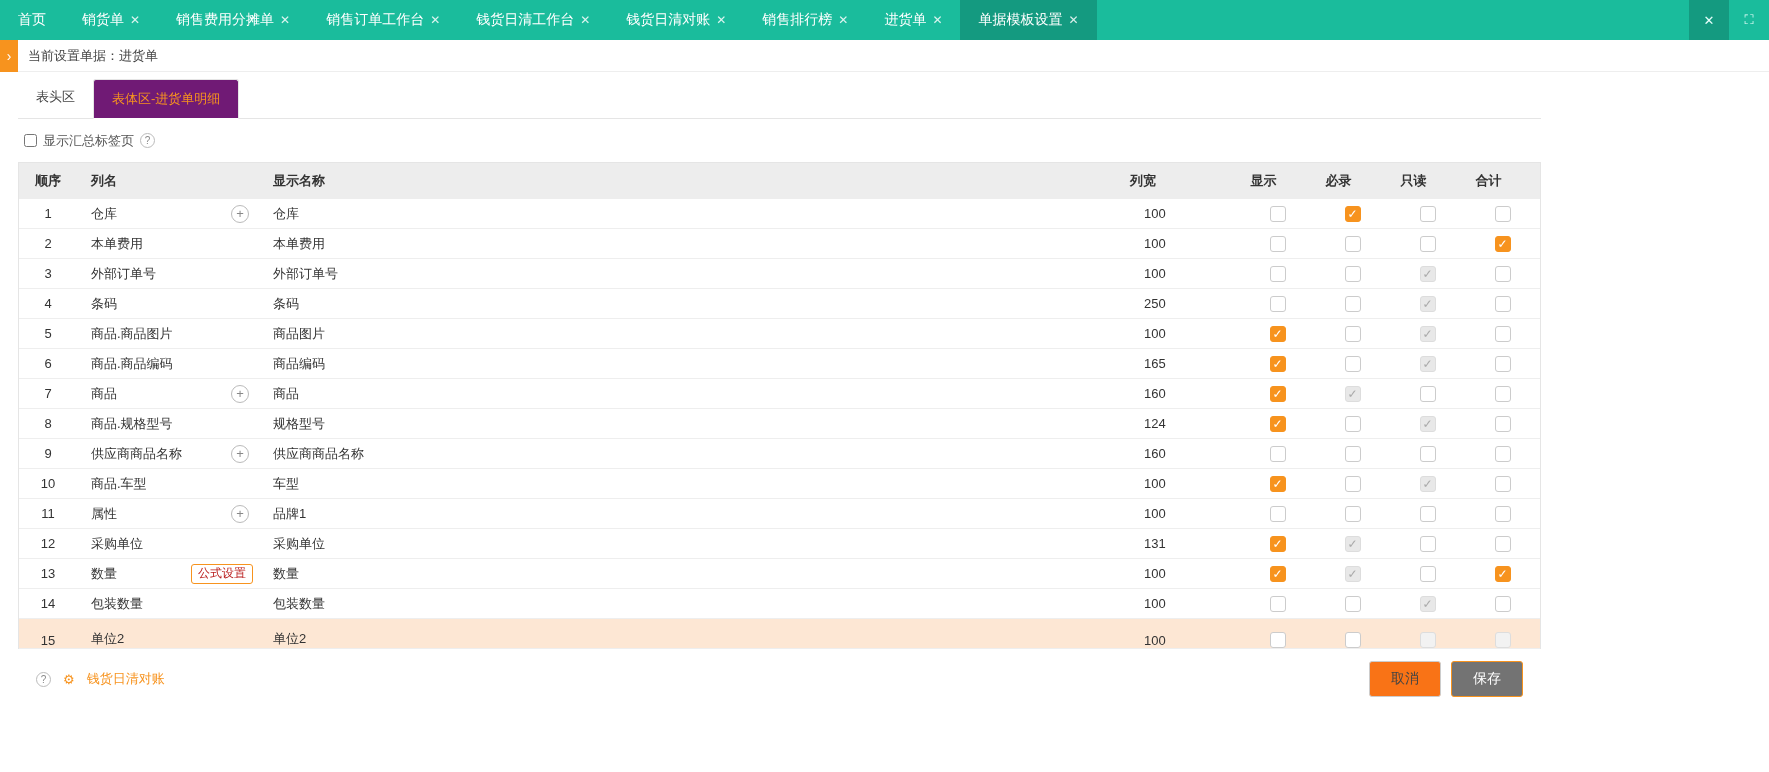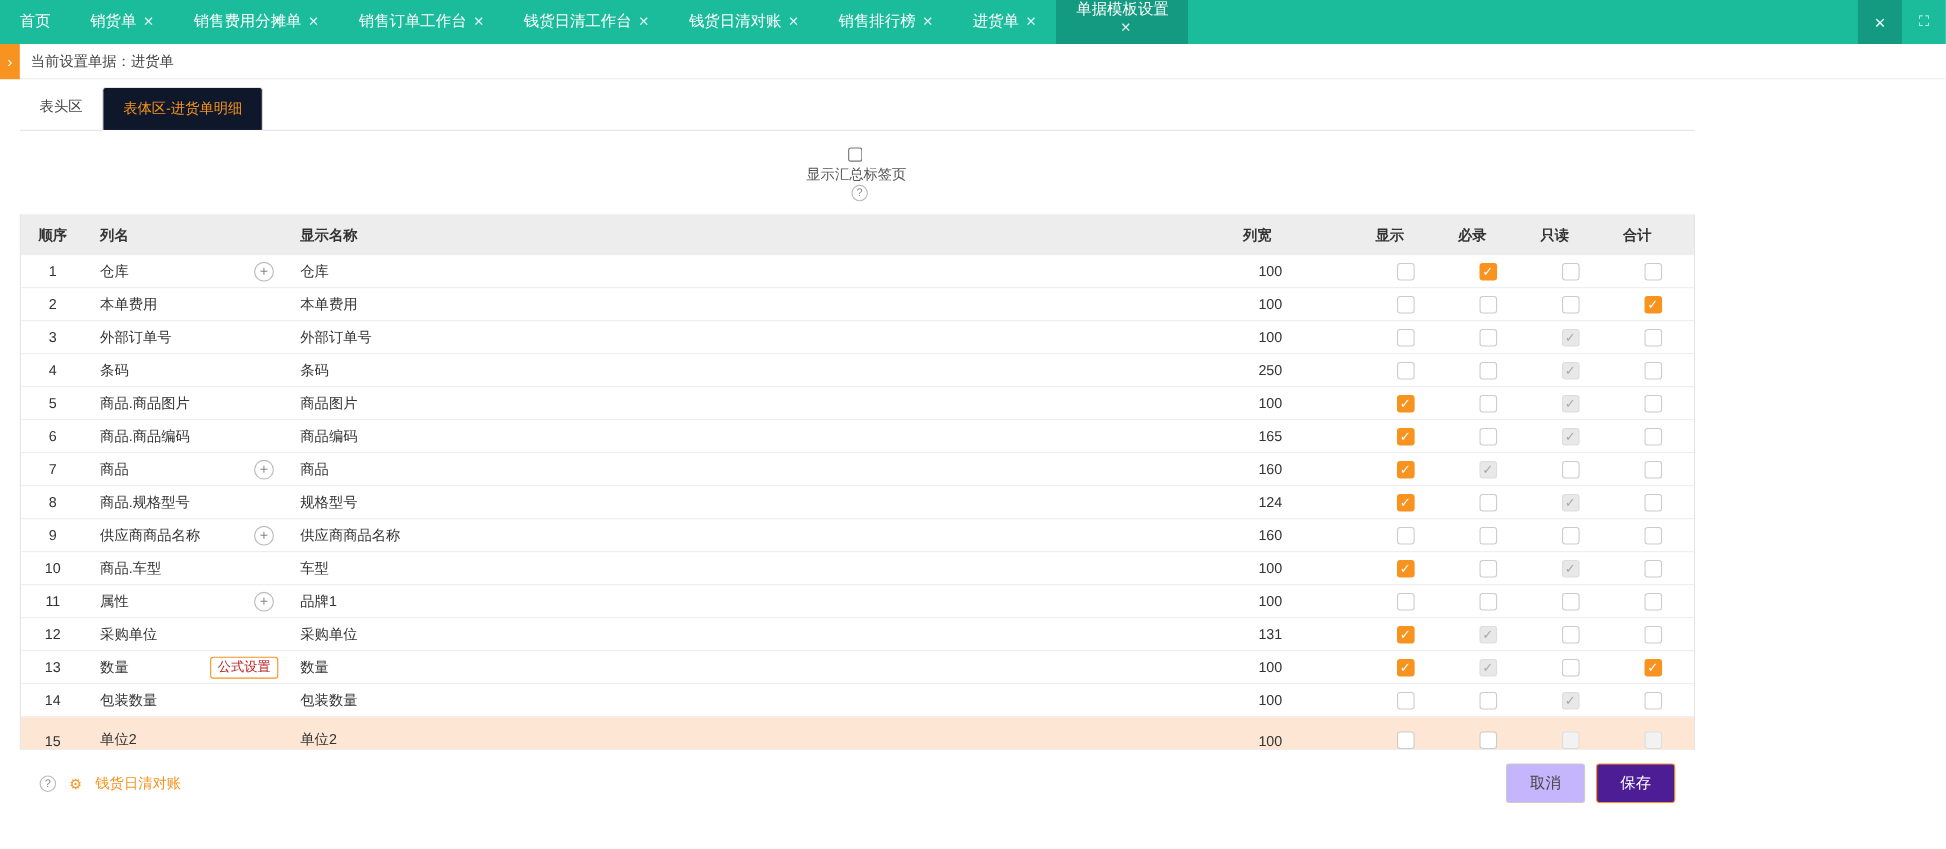--- a/index.html
+++ b/index.html
@@ -2,38 +2,38 @@
 <html><head>
 <meta charset="utf-8">
 <style>
   * { box-sizing: border-box; }
   html, body { margin:0; padding:0; font-family: "Microsoft YaHei", Arial, sans-serif; font-size:13px; color:#333; background:#fff; }
   body { width:1769px; }
 
   
   .tabbar { display:flex; align-items:stretch; height:40px; background:#1ABC9C; color:#fff; position:relative;text-align:right; }
   .tabbar .tab { display:flex; align-items:center; padding:0 18px; cursor:pointer; font-size:14px; white-space:nowrap; }
-  .tabbar .tab.active { background:#149a80;flex-direction:column; }
+  .tabbar .tab.active { background:#149a80; }
   .tabbar .tab .close { margin-left:6px; font-size:12px; opacity:.85; }
   .tabbar .spacer { flex:1; }
   .tabbar .iconbtn { width:40px; display:flex; align-items:center; justify-content:center; cursor:pointer; color:#e6fffb; }
   .tabbar .iconbtn.dark { background:#149a80; }
 
   
   .ctxbar { display:flex; align-items:center; height:32px; border-bottom:1px solid #eee; background:#fff; }
   .ctxbar .chev { width:18px; height:32px; background:#f7931e; color:#fff; display:flex; align-items:center; justify-content:center; font-size:14px; cursor:pointer; }
   .ctxbar .lbl { padding:0 10px; color:#444; }
 
   
   .page { padding:0 18px 0 18px; margin-right:210px; }
   .subtabs { display:flex; border-bottom:1px solid #e5e5e5; margin-top:6px; }
   .subtabs .sub { padding:10px 18px; cursor:pointer; font-size:13px; color:#444; position:relative; }
-  .subtabs .sub.active { color:#f7931e; border:1px solid #e5e5e5; border-bottom:1px solid #fff; top:1px; background:#0f172a; border-radius:3px 3px 0 0; }
-
-  .optionrow { display:flex; align-items:center; padding:12px 4px 12px 2px; color:#555;flex-direction:column; }
+  .subtabs .sub.active { color:#f7931e; border:1px solid #e5e5e5; border-bottom:1px solid #fff; top:1px; background:#701a75; border-radius:3px 3px 0 0; }
+
+  .optionrow { display:flex; align-items:center; padding:12px 4px 12px 2px; color:#555; }
   .optionrow input[type=checkbox]{ margin-right:6px; }
   .optionrow .help { margin-left:6px; width:15px; height:15px; border:1px solid #bbb; border-radius:50%; display:inline-flex; align-items:center; justify-content:center; font-size:10px; color:#888; cursor:pointer; }
 
   
   .grid { border:1px solid #e5e5e5; border-bottom:none; }
   .grid-head { display:flex; background:#ededed; color:#333; font-weight:600; height:36px; align-items:center; }
   .grid-body { max-height:460px; overflow:auto; }
   .row { display:flex; align-items:center; min-height:30px; border-bottom:1px solid #eee; }
   .row.sel { background:#fde7d4;align-items:flex-end; }
 
@@ -54,22 +54,22 @@
   .cb.dis { background:#f2f2f2; border-color:#ddd; cursor:default; }
   .cb.dis.on { background:#e8e8e8; border-color:#ddd; }
   .cb.dis.on::after { color:#aaa; }
 
   
   .footer { position:relative; display:flex; align-items:center; padding:12px 18px; gap:10px; }
   .footer .help2 { width:15px; height:15px; border:1px solid #bbb; border-radius:50%; display:inline-flex; align-items:center; justify-content:center; font-size:10px; color:#888; cursor:pointer; margin-right:2px; }
   .footer .gear { color:#f7931e; margin-right:2px; }
   .footer .link { color:#f7931e; cursor:pointer; }
   .footer .spacer { flex:1; }
-  .btn { min-width:72px; height:36px; border-radius:3px; border:1px solid #ccc; background:#c4b5fd; color:#444; font-size:14px; cursor:pointer; }
-  .btn.primary { background:#4c1d95; border-color:#f7931e; color:#fff; }
+  .btn { min-width:72px; height:36px; border-radius:3px; border:1px solid #ccc; background:#f97316; color:#444; font-size:14px; cursor:pointer; }
+  .btn.primary { background:#737373; border-color:#f7931e; color:#fff; }
 
   
   .grid-body::-webkit-scrollbar { width:14px; }
   .grid-body::-webkit-scrollbar-thumb { background:#c9c9c9; border-radius:7px; }
   .grid-body::-webkit-scrollbar-track { background:#f2f2f2; }
 </style>
 </head>
 <body>
 
 <div class="tabbar" id="tabbar">

